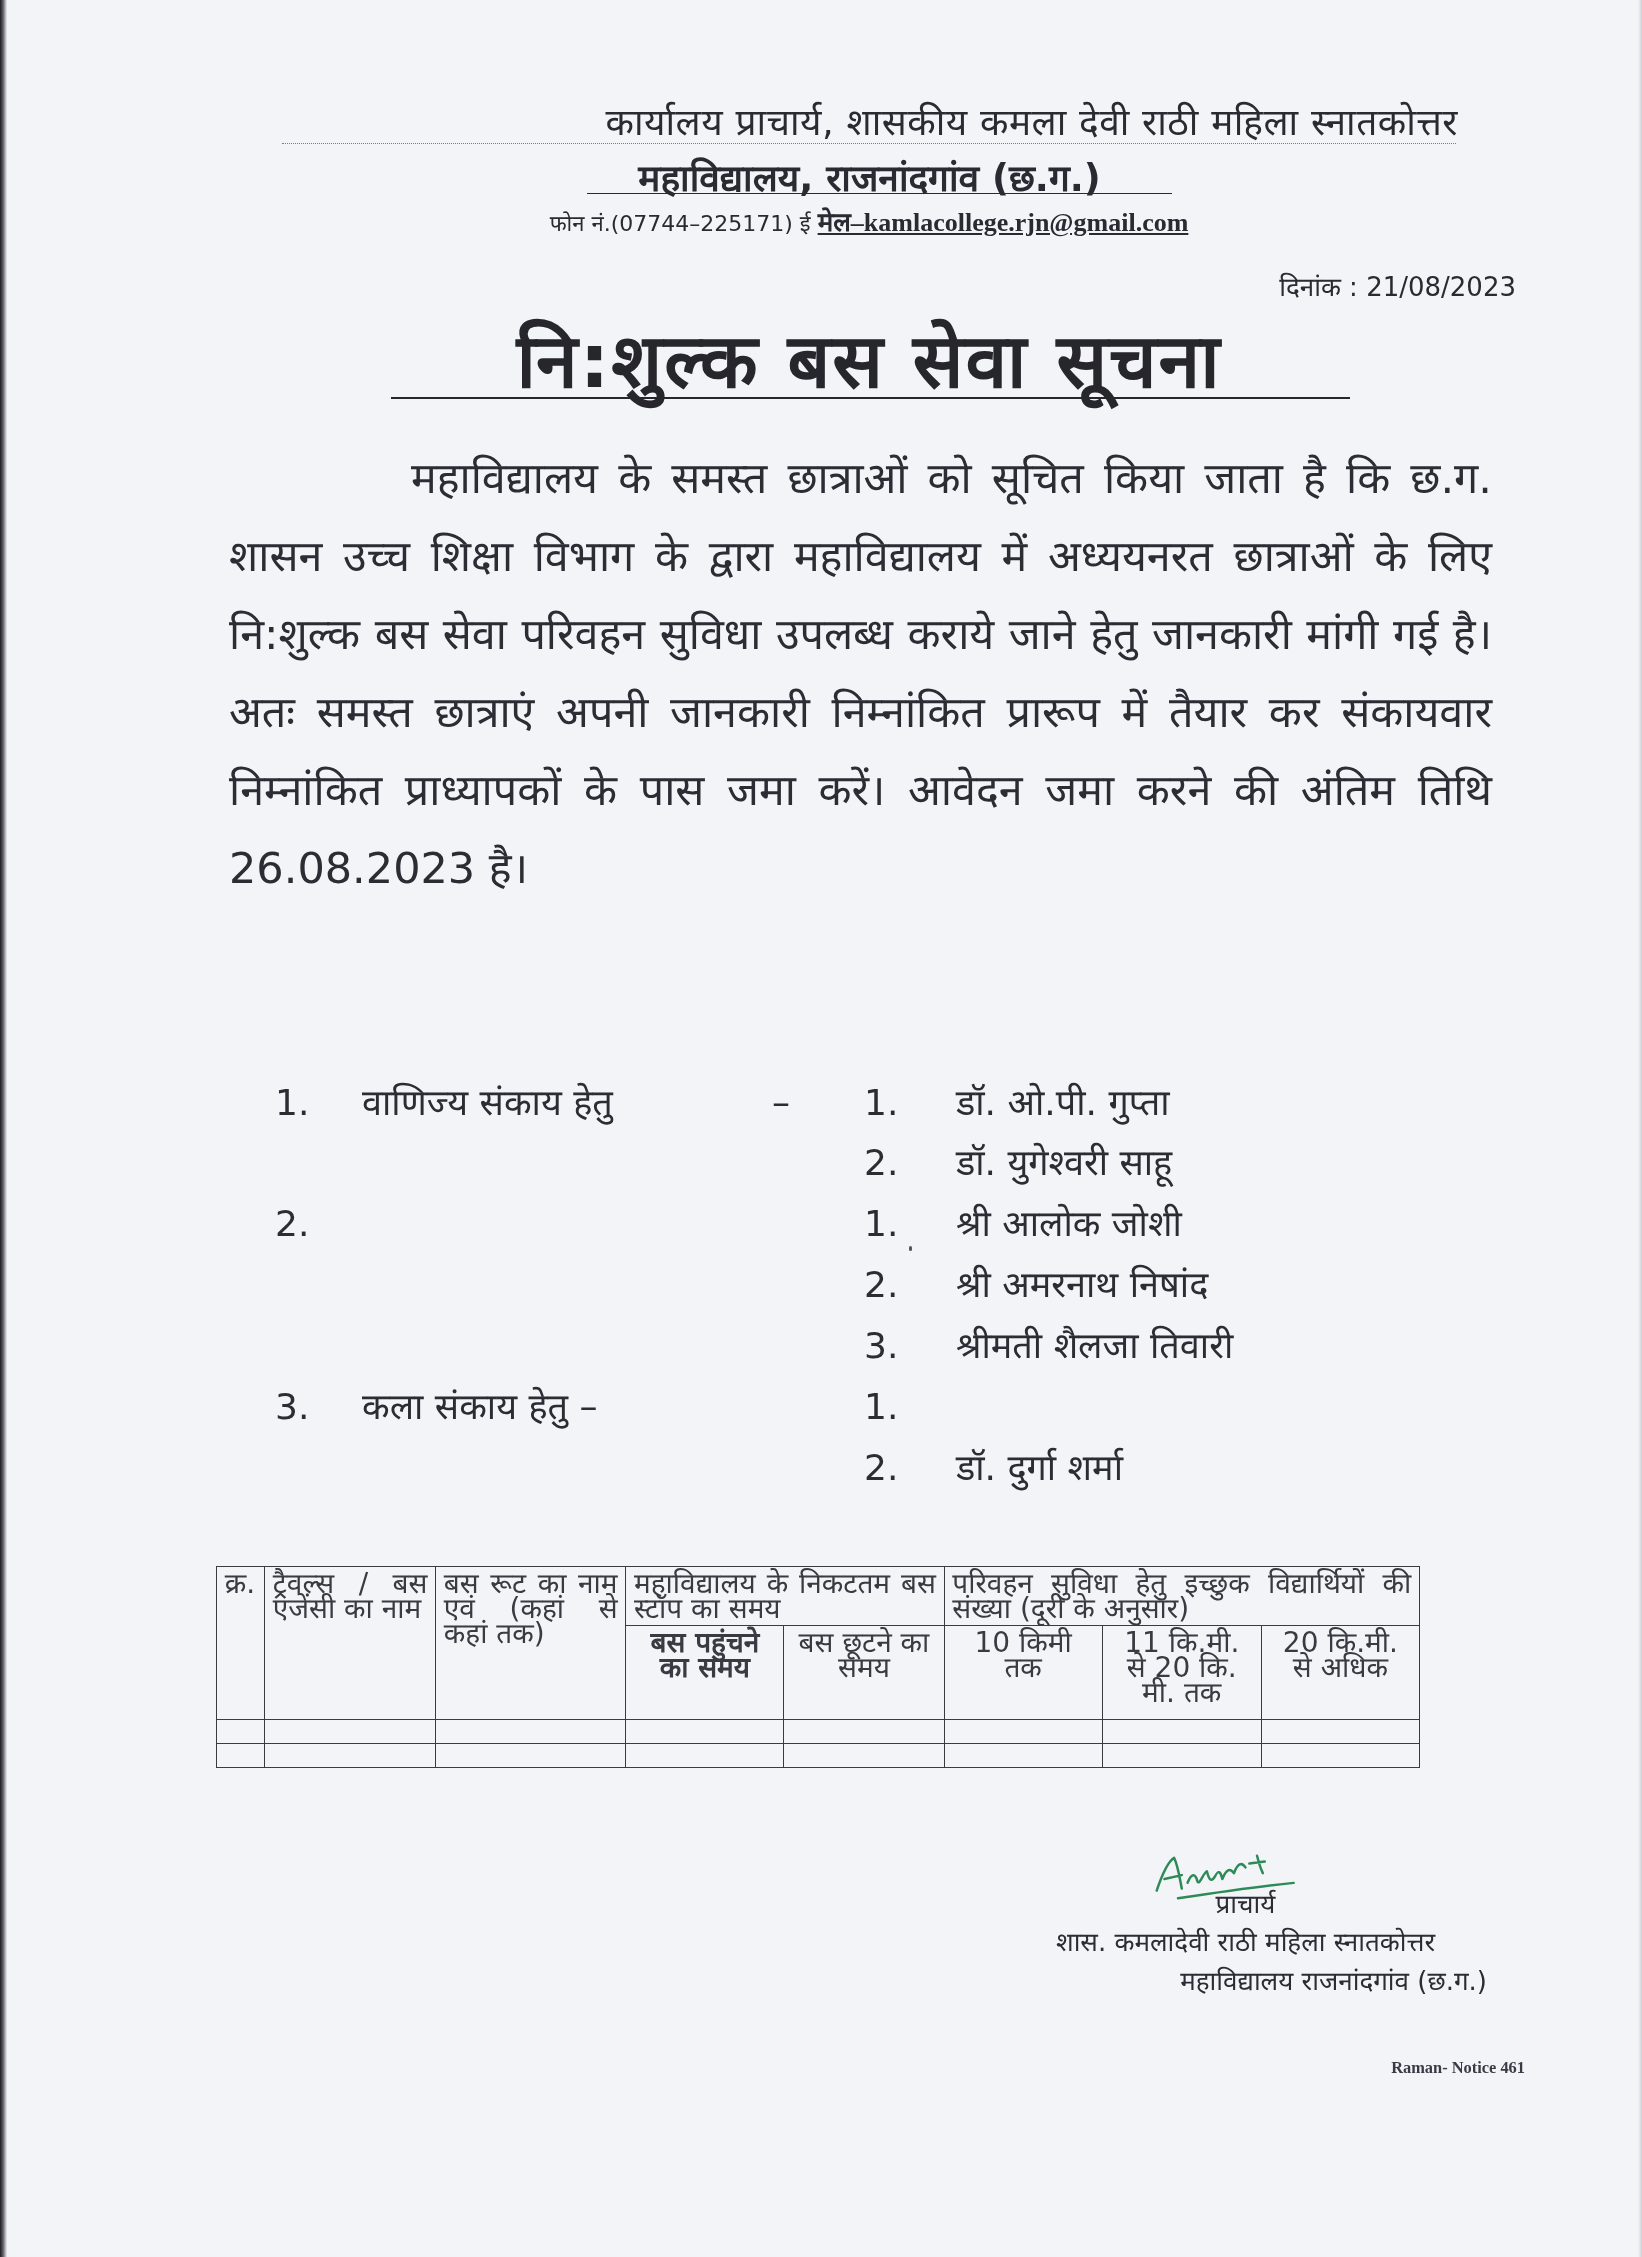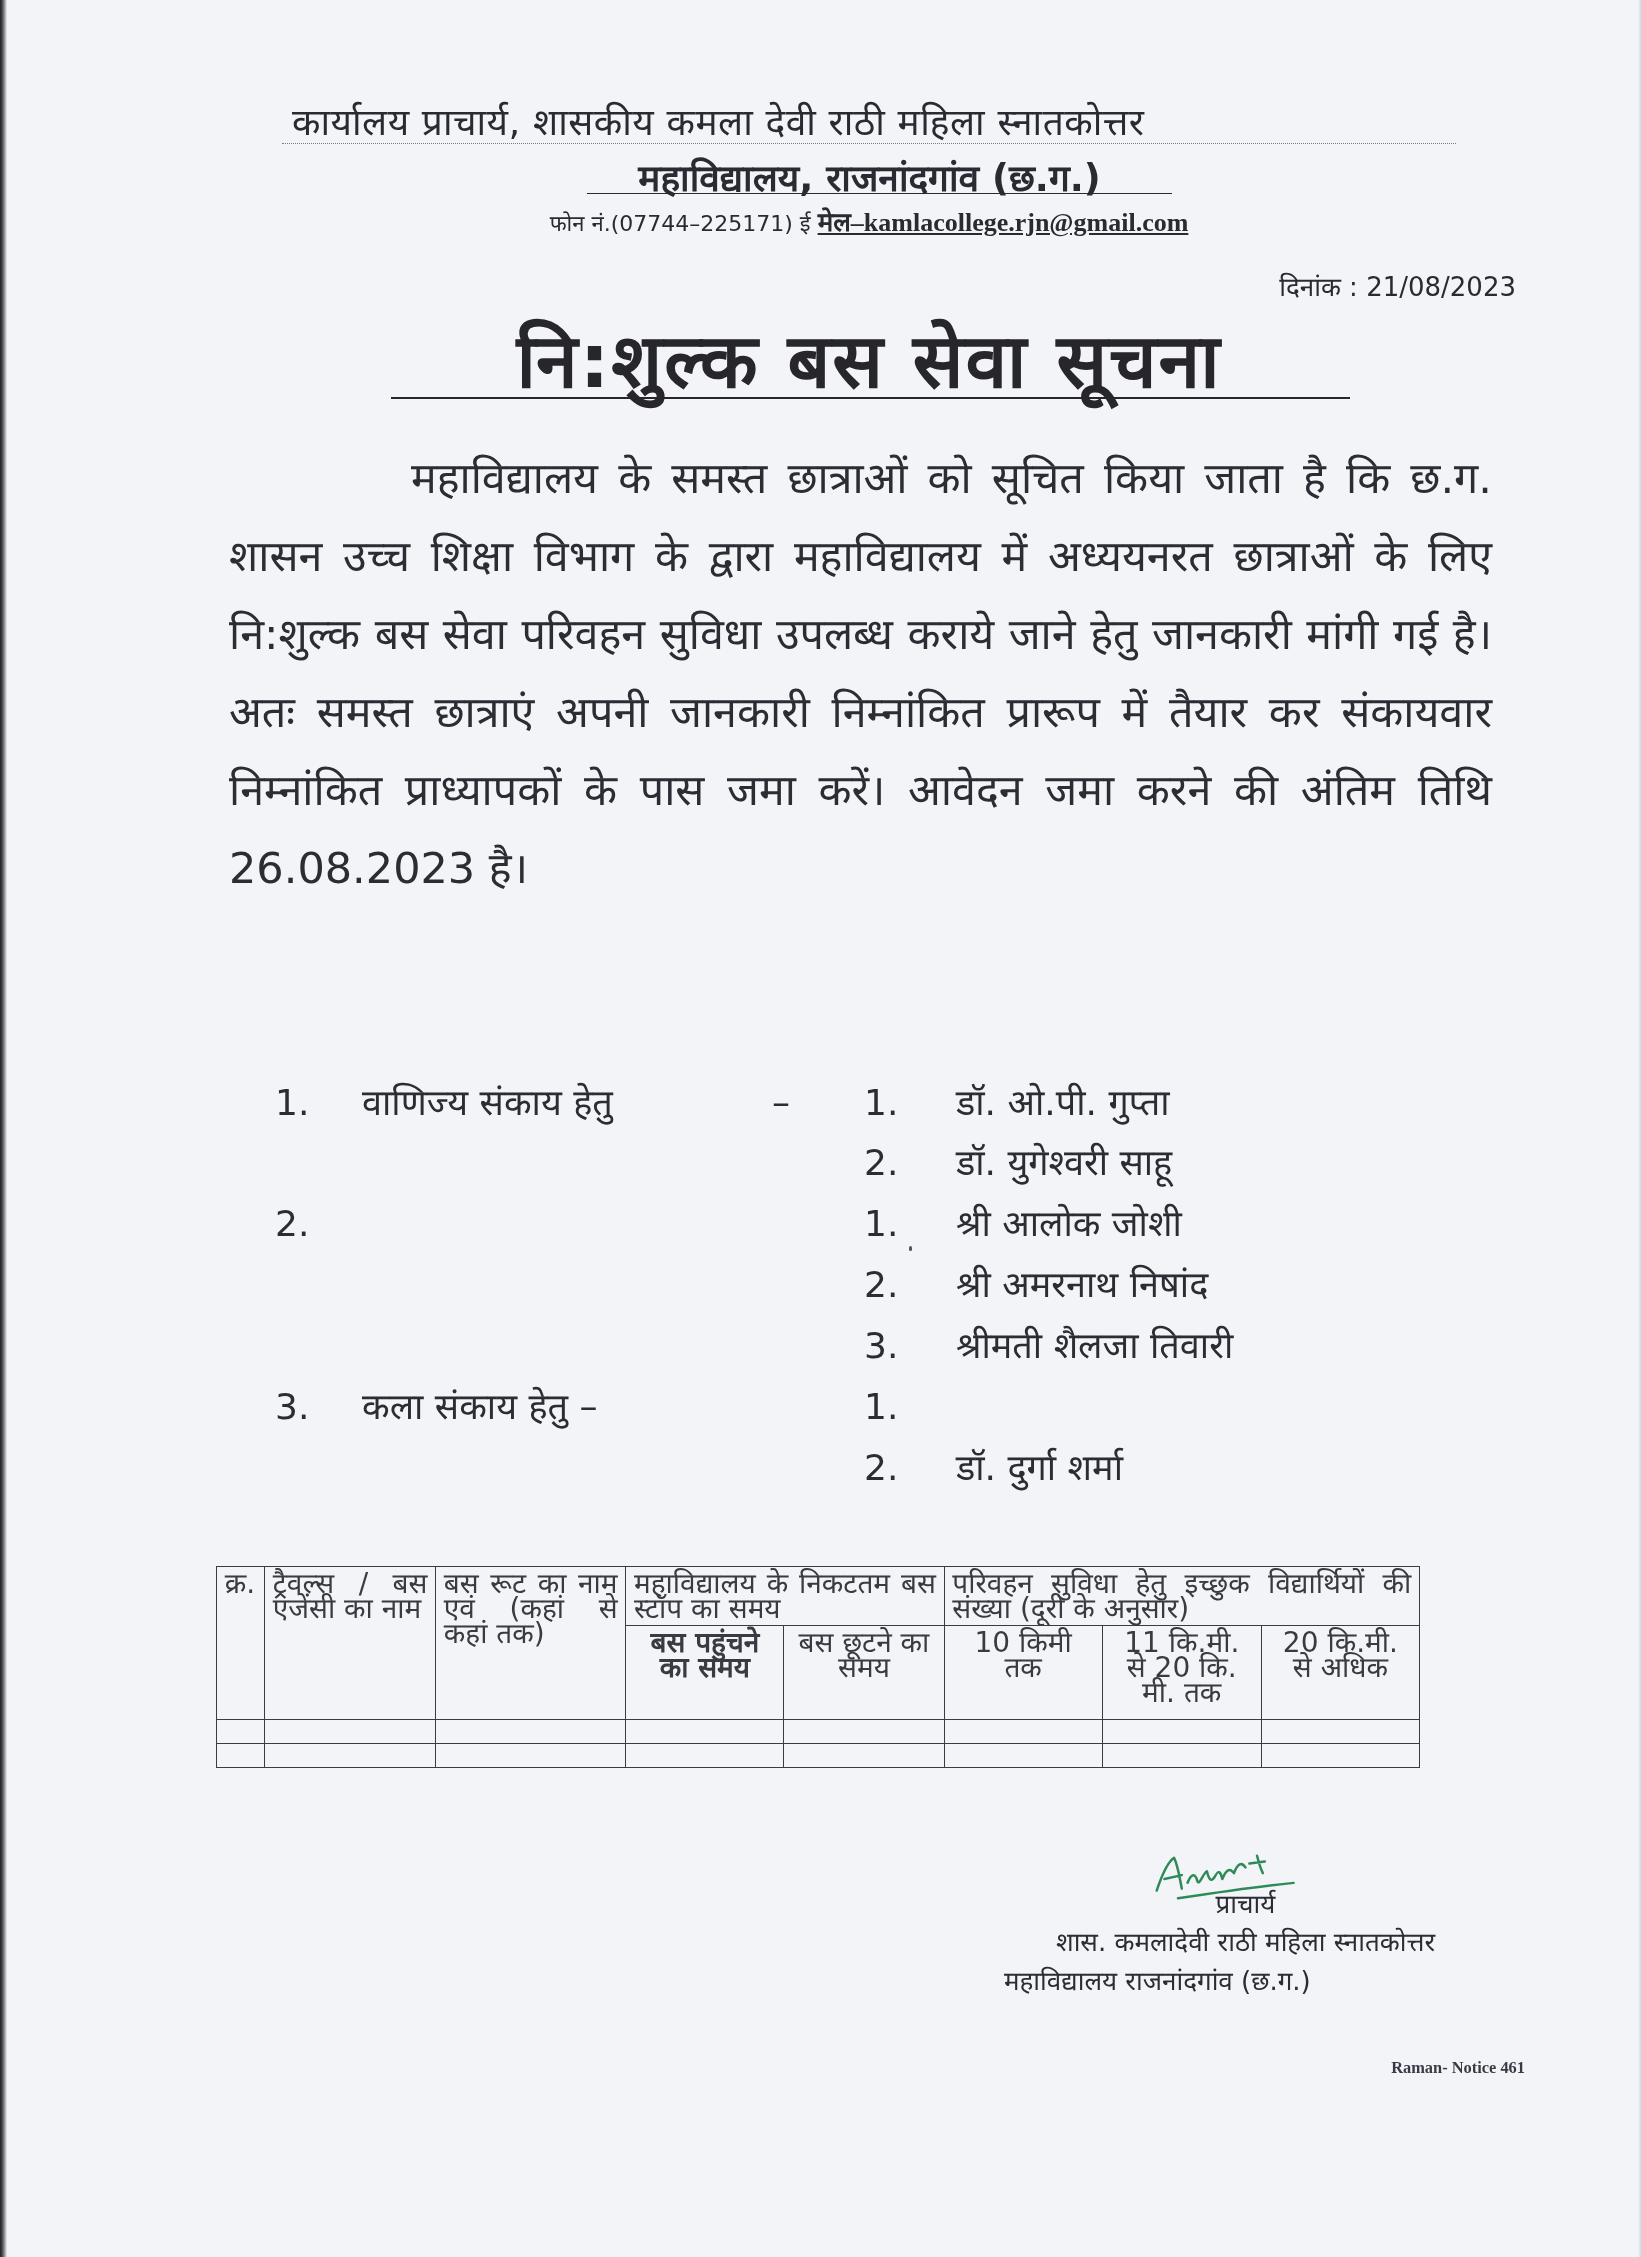--- a/index.html
+++ b/index.html
@@ -16,21 +16,21 @@
     background: linear-gradient(to right, #1c1c22 0, #5a5a60 2.9px, #e8e9ee 6.8px);
   }
   .scan-edge-right {
     position: absolute; right: 0; top: 0; width: 3.9px; height: 2257px;
     background: linear-gradient(to left, #cfd0d6, #f3f4f8);
   }
   .abs { position: absolute; }
 
   
   .hdr-line1 {
-    left: 292px; top: 95px; width: 1178px; text-align: left;
+    left: 280px; top: 95px; width: 1178px; text-align: right;
     font-size: 37px; letter-spacing: 0.5px; color: #2a2a32;
     font-family: "DejaVu Sans", sans-serif;
   }
   .hdr-rule1 {
     left: 282px; top: 143px; width: 1174px; height: 0;
     border-top: 1.9px dotted #7a7a82;
   }
   .hdr-line2 {
     left: 541px; top: 151px; width: 657px; text-align: center;
     font-size: 37px; font-weight: bold; color: #2a2a32;
@@ -96,21 +96,21 @@
   .sig-scrawl { left: 1149px; top: 1844px; width: 164px; height: 68px; }
   .sig-title {
     left: 1178px; top: 1885px; width: 135px; text-align: center;
     font-size: 26px; color: #2c2c34;
   }
   .sig-line2 {
     left: 1004px; top: 1923px; width: 483px; text-align: center;
     font-size: 26px; color: #2c2c34;
   }
   .sig-line3 {
-    left: 1004px; top: 1962px; width: 483px; text-align: left;
+    left: 1004px; top: 1962px; width: 483px; text-align: right;
     font-size: 26px; color: #2c2c34;
   }
   .footer-ref {
     left: 1332px; top: 2058px; width: 193px; text-align: right;
     font-family: "Liberation Serif", serif; font-weight: bold; font-size: 16.4px; color: #3a3a44;
   }
   .speck { position: absolute; width: 2.9px; height: 4.8px; background: #555; border-radius: 1.9px; }
 </style>
 </head>
 <body>

